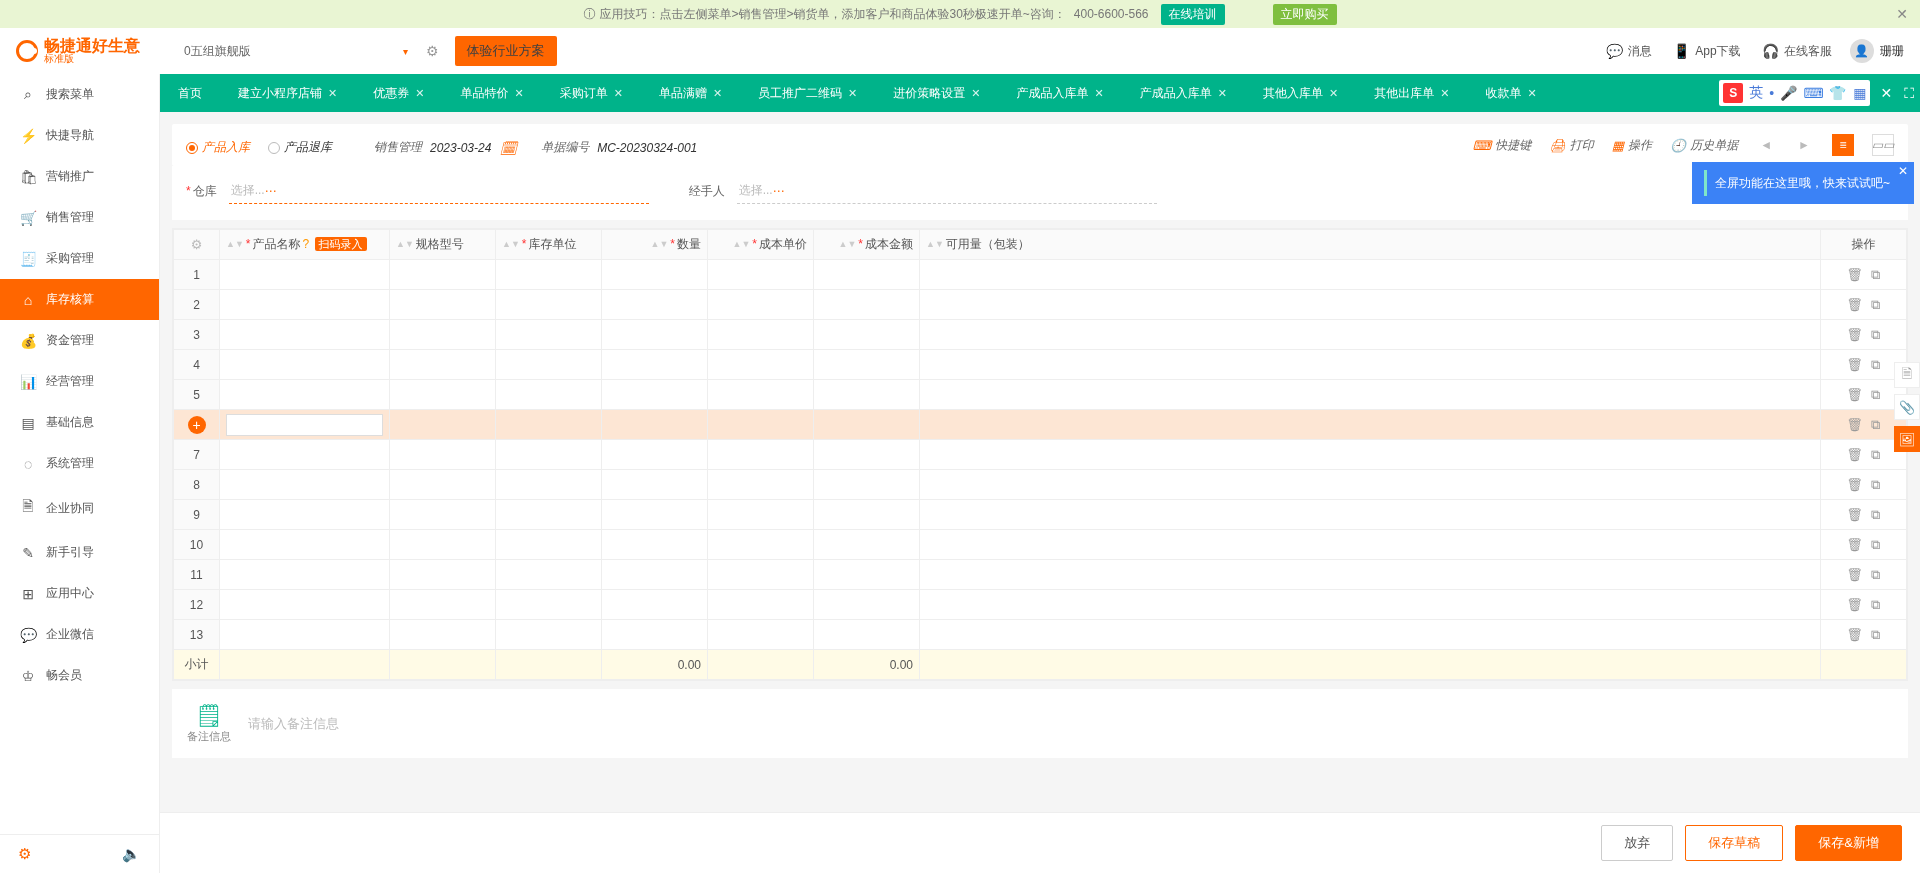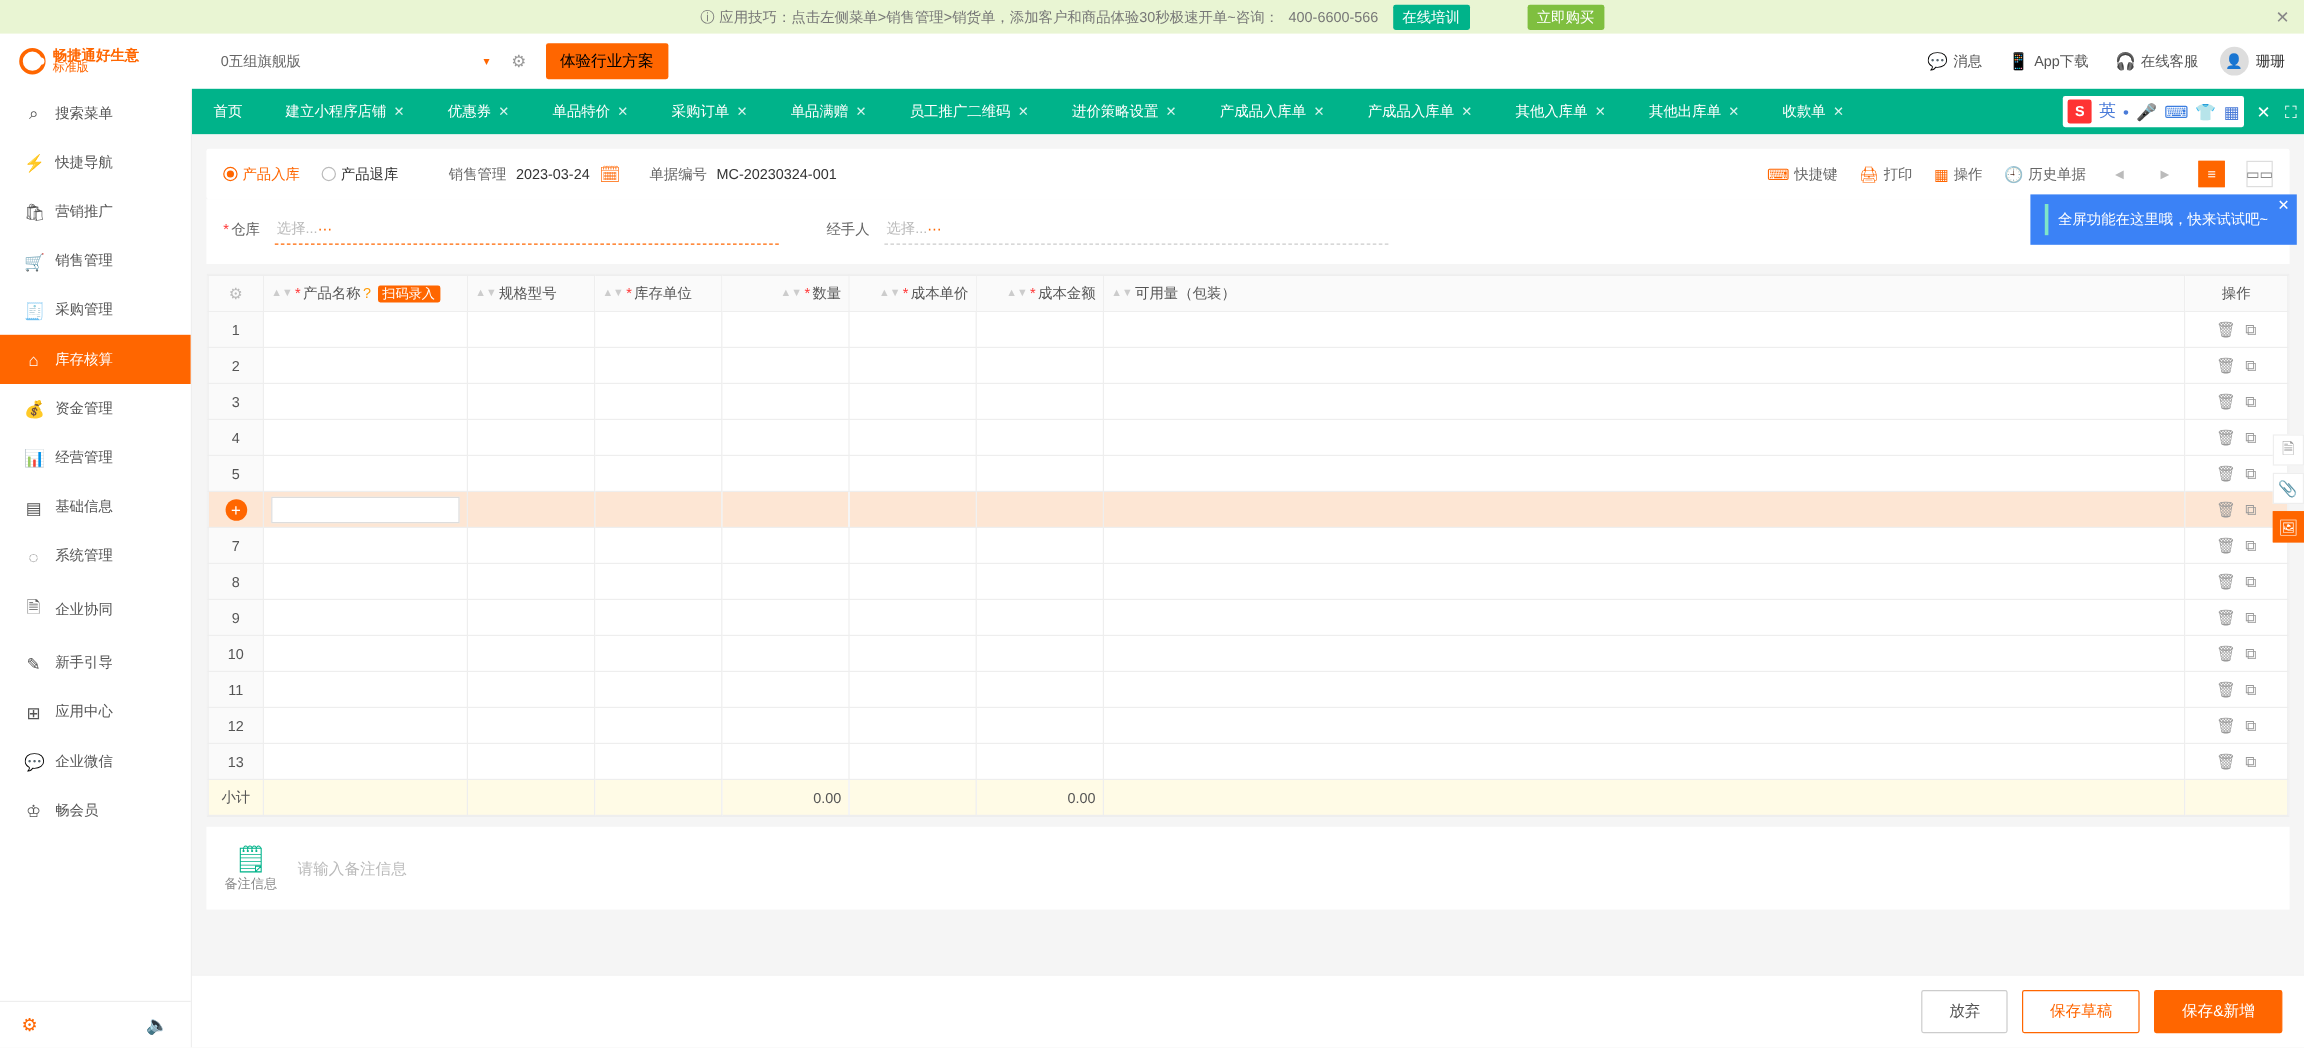--- a/index.html
+++ b/index.html
@@ -13,26 +13,26 @@
 .topbar .btn.train { background:#00b38a; }
 .topbar .btn.buy { background:#7fbf3f;margin-left:48px; }
 .topbar .close { position:absolute; right:12px; top:6px; color:#888; font-size:14px; cursor:pointer; }
 
 
 .headerbar { height:46px; display:flex; align-items:center; padding:0 16px; }
 .logo { display:flex; align-items:center; gap:6px; margin-right:20px; width:140px; }
 .logo-mark { width:22px; height:22px; border-radius:50%; border:3px solid #f60; position:relative; }
 .logo-mark::after { content:''; position:absolute; right:-2px; top:5px; width:6px; height:6px; background:#fff; border-radius:50%; }
 .logo-text { display:flex; flex-direction:column; line-height:1; }
-.logo-text .t1 { color:#f60; font-size:12px; font-weight:600; }
+.logo-text .t1 { color:#f60; font-size:16px; font-weight:600; }
 .logo-text .t2 { color:#f60; font-size:10px; }
 .org-select { width:240px; height:30px; border:none; display:flex; align-items:center; justify-content:space-between; color:#666; padding:0 8px;gap:44px; }
 .org-select .caret { color:#f60; font-size:10px; }
 .org-gear { color:#999; margin-left:10px; font-size:14px; }
-.trybtn { margin-left:16px; background:#f60; color:#000000; padding:6px 12px; border-radius:2px; border:none; font-size:13px; }
+.trybtn { margin-left:16px; background:#f60; color:#404040; padding:6px 12px; border-radius:2px; border:none; font-size:13px; }
 .spacer { flex:1; }
 .hicon { display:flex; align-items:center; gap:4px; color:#555; margin-left:22px; font-size:12px; }
 .hicon .ic { font-size:14px; color:#888; }
 .avatar { width:24px; height:24px; border-radius:50%; background:#ddd; display:flex; align-items:center; justify-content:center; color:#fff; margin-left:18px; margin-right:6px; font-size:12px; }
 
 
 .sidebar { position:absolute; left:0; top:74px; bottom:0; width:160px; background:#fff; border-right:1px solid #eee; display:flex; flex-direction:column; }
 .sidebar .items { flex:1; overflow:auto; }
 .sidebar .item { display:flex; align-items:center; gap:10px; padding:12px 20px; color:#555; cursor:pointer; font-size:13px; }
 .sidebar .item.active { background:#f60; color:#fff; }
@@ -46,21 +46,21 @@
 .tabs .tab .x { margin-left:6px; font-size:11px; opacity:.85; }
 .tabs .tabright { margin-left:auto; display:flex; align-items:center; }
 .tabs .ime { display:flex; align-items:center; background:#fff; height:26px; margin-right:4px; border-radius:2px; padding:0 4px; gap:6px; }
 .tabs .ime .s { width:20px; height:20px; background:#f33; color:#fff; display:flex; align-items:center; justify-content:center; font-weight:bold; border-radius:2px; }
 .tabs .ime .g { color:#4a7bd8; font-size:14px; }
 .tabs .ime .g.kb { color:#3b7de0; }
 .tabs .tabctl { color:#fff; padding:0 6px; cursor:pointer; font-size:14px; display:flex; align-items:center; }
 
 
 .main { position:absolute; left:160px; right:0; top:112px; bottom:0; background:#f5f5f5; padding:12px; overflow:hidden; }
-.form-top { background:#fff; border-radius:2px; padding:10px 14px; display:flex; align-items:center; }
+.form-top { background:#fff; border-radius:2px; padding:10px 14px; display:flex; align-items:flex-end;font-style:italic; }
 .radio { display:flex; align-items:center; gap:4px; margin-right:18px; cursor:pointer; }
 .radio .dot { width:12px; height:12px; border-radius:50%; border:1px solid #bbb; display:flex; align-items:center; justify-content:center; }
 .radio.active .dot { border-color:#f60; }
 .radio.active .dot::after { content:''; width:6px; height:6px; border-radius:50%; background:#f60; }
 .radio.active span { color:#f60; }
 .meta { margin-left:24px; display:flex; align-items:center; gap:8px; color:#666; }
 .meta .val { color:#333; }
 .meta .cal { color:#f60; font-size:14px; }
 .form-top .right { margin-left:auto; display:flex; align-items:center; gap:18px; color:#666; }
 .form-top .right .lk { display:flex; align-items:center; gap:4px; cursor:pointer; }

